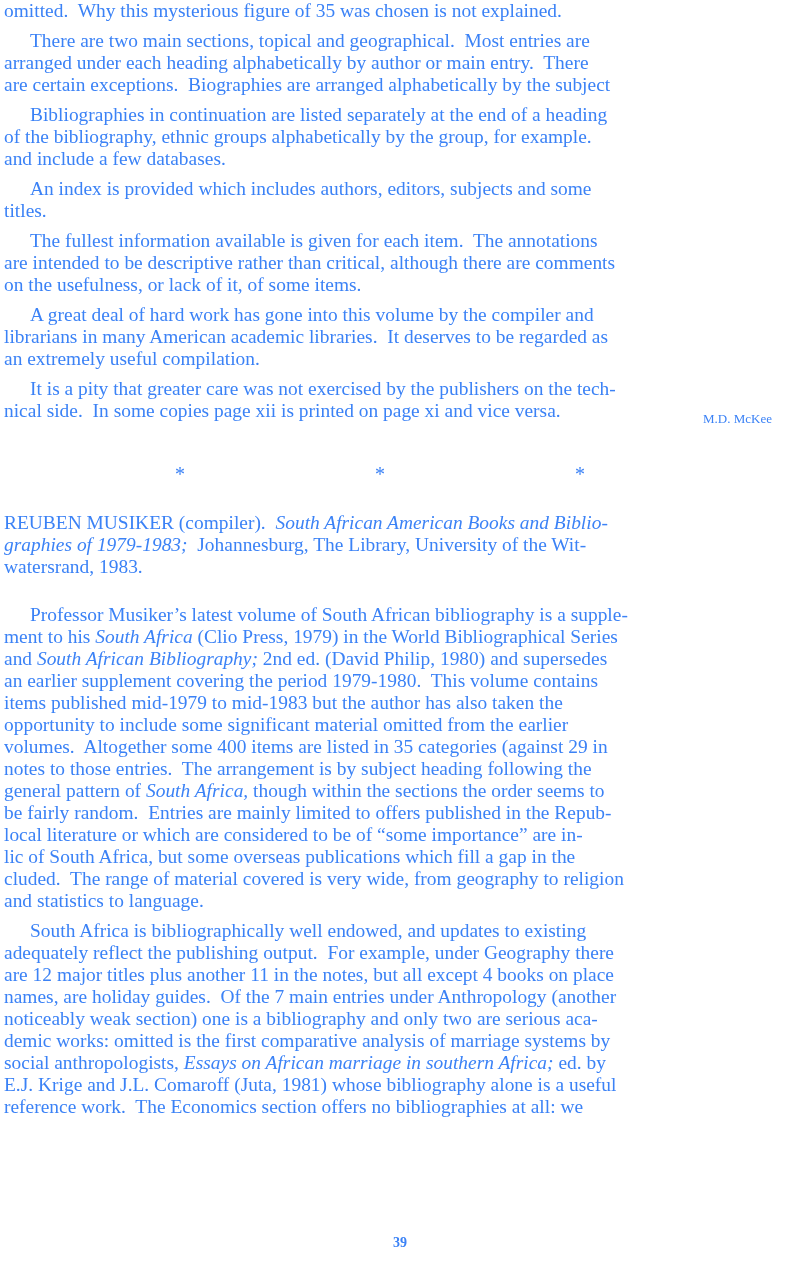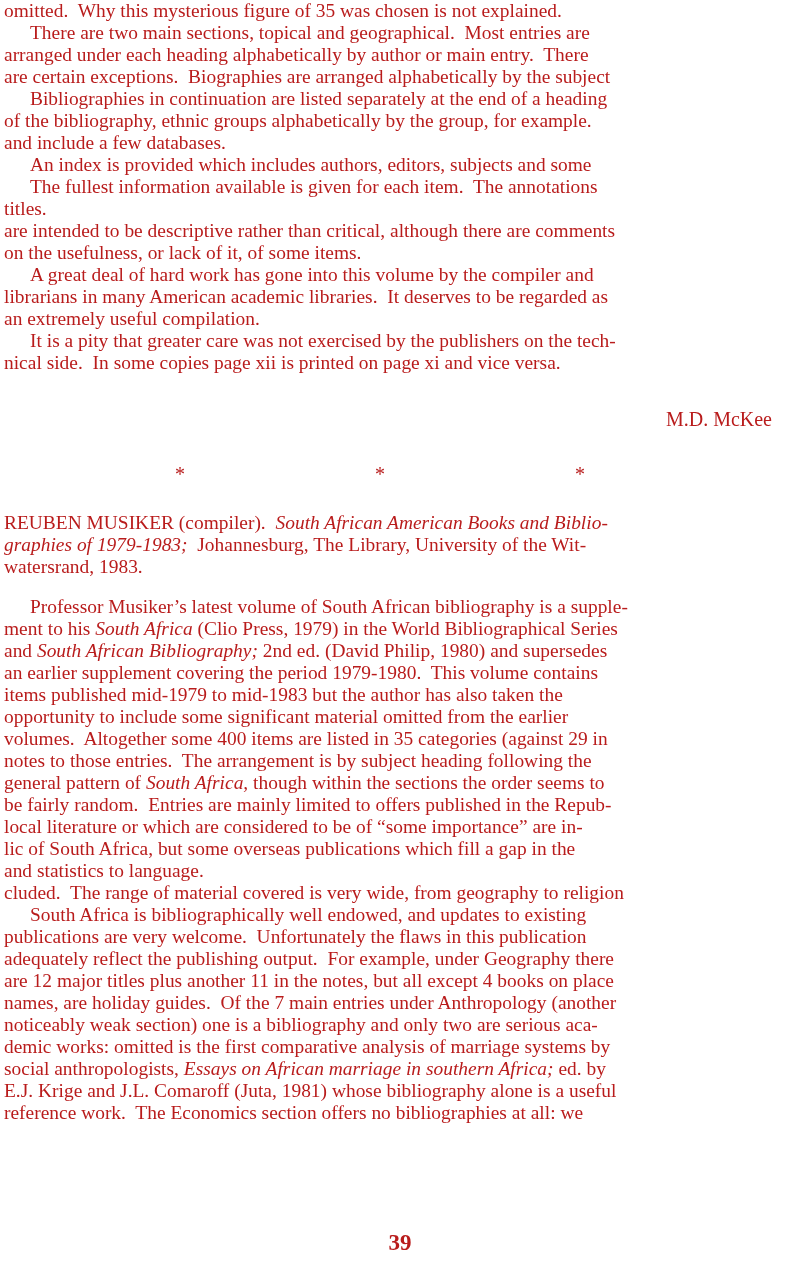--- a/index.html
+++ b/index.html
@@ -23,32 +23,33 @@
   .line {
     display: block;
     height: 22px;
     line-height: 22px;
     font-size: 19.4px;
     white-space: pre;
     letter-spacing: 0.02px;
   }
   .line.indent {
     text-indent: 26px;
+    margin-top: 8px;
   }
   .line i {
     font-style: italic;
   }
   .line b {
     font-weight: normal;
   }
   .byline {
     position: absolute;
     right: 28px;
     top: 408px;
-    font-size: 20px;
+    font-size: 13px;
     line-height: 22px;
     white-space: pre;
   }
   .starrow {
     position: absolute;
     left: 0;
     top: 462px;
     width: 800px;
     height: 24px;
   }
@@ -67,44 +68,44 @@
     left: 4px;
     top: 512px;
     width: 774px;
   }
   .pagenum {
     position: absolute;
     left: 0;
     top: 1232px;
     width: 800px;
     text-align: center;
-    font-size: 23px;
+    font-size: 14px;
     font-weight: bold;
     line-height: 22px;
   }
   .block-top    { position: absolute; left: 4px; top: 0px;   width: 774px; }
   .block-review { position: absolute; left: 4px; top: 596px; width: 774px; }
 </style>
 </head>
 <body>
 
-<div id="page" style="background: rgb(255, 255, 255); color: #b91c1c;">
+<div id="page" style="background: rgb(255, 255, 255); color: #3b82f6;">
 
   <div class="block-top">
     <div>
         <span class="line"><span>omitted.  Why this mysterious figure of 35 was chosen is not explained.</span></span>
         <span class="line indent"><span>There are two main sections, topical and geographical.  Most entries are</span></span>
         <span class="line"><span>arranged under each heading alphabetically by author or main entry.  There</span></span>
         <span class="line"><span>are certain exceptions.  Biographies are arranged alphabetically by the subject</span></span>
         <span class="line indent"><span>Bibliographies in continuation are listed separately at the end of a heading</span></span>
         <span class="line"><span>of the bibliography, ethnic groups alphabetically by the group, for example.</span></span>
         <span class="line"><span>and include a few databases.</span></span>
         <span class="line indent"><span>An index is provided which includes authors, editors, subjects and some</span></span>
+        <span class="line"><span>titles.</span></span>
         <span class="line indent"><span>The fullest information available is given for each item.  The annotations</span></span>
-        <span class="line"><span>titles.</span></span>
         <span class="line"><span>are intended to be descriptive rather than critical, although there are comments</span></span>
         <span class="line"><span>on the usefulness, or lack of it, of some items.</span></span>
         <span class="line indent"><span>A great deal of hard work has gone into this volume by the compiler and</span></span>
         <span class="line"><span>librarians in many American academic libraries.  It deserves to be regarded as</span></span>
         <span class="line"><span>an extremely useful compilation.</span></span>
         <span class="line indent"><span>It is a pity that greater care was not exercised by the publishers on the tech-</span></span>
         <span class="line"><span>nical side.  In some copies page xii is printed on page xi and vice versa.</span></span>
       </div>
   </div>
 
@@ -131,24 +132,23 @@
         <span class="line"><span>and </span><i>South African Bibliography;</i><span> 2nd ed. (David Philip, 1980) and supersedes</span></span>
         <span class="line"><span>an earlier supplement covering the period 1979-1980.  This volume contains</span></span>
         <span class="line"><span>items published mid-1979 to mid-1983 but the author has also taken the</span></span>
         <span class="line"><span>opportunity to include some significant material omitted from the earlier</span></span>
         <span class="line"><span>volumes.  Altogether some 400 items are listed in 35 categories (against 29 in</span></span>
         <span class="line"><span>notes to those entries.  The arrangement is by subject heading following the</span></span>
         <span class="line"><span>general pattern of </span><i>South Africa,</i><span> though within the sections the order seems to</span></span>
         <span class="line"><span>be fairly random.  Entries are mainly limited to offers published in the Repub-</span></span>
         <span class="line"><span>local literature or which are considered to be of “some importance” are in-</span></span>
         <span class="line"><span>lic of South Africa, but some overseas publications which fill a gap in the</span></span>
+        <span class="line"><span>cluded.  The range of material covered is very wide, from geography to religion</span></span>
         <span class="line"><span>and statistics to language.</span></span>
-        <span class="line"><span>cluded.  The range of material covered is very wide, from geography to religion</span></span>
         <span class="line indent"><span>South Africa is bibliographically well endowed, and updates to existing</span></span>
-        <span class="line"><span>publications are very welcome.  Unfortunately the flaws in this publication</span></span>
         <span class="line"><span>adequately reflect the publishing output.  For example, under Geography there</span></span>
         <span class="line"><span>are 12 major titles plus another 11 in the notes, but all except 4 books on place</span></span>
         <span class="line"><span>names, are holiday guides.  Of the 7 main entries under Anthropology (another</span></span>
         <span class="line"><span>noticeably weak section) one is a bibliography and only two are serious aca-</span></span>
         <span class="line"><span>demic works: omitted is the first comparative analysis of marriage systems by</span></span>
         <span class="line"><span>social anthropologists, </span><i>Essays on African marriage in southern Africa;</i><span> ed. by</span></span>
         <span class="line"><span>E.J. Krige and J.L. Comaroff (Juta, 1981) whose bibliography alone is a useful</span></span>
         <span class="line"><span>reference work.  The Economics section offers no bibliographies at all: we</span></span>
       </div>
   </div>

